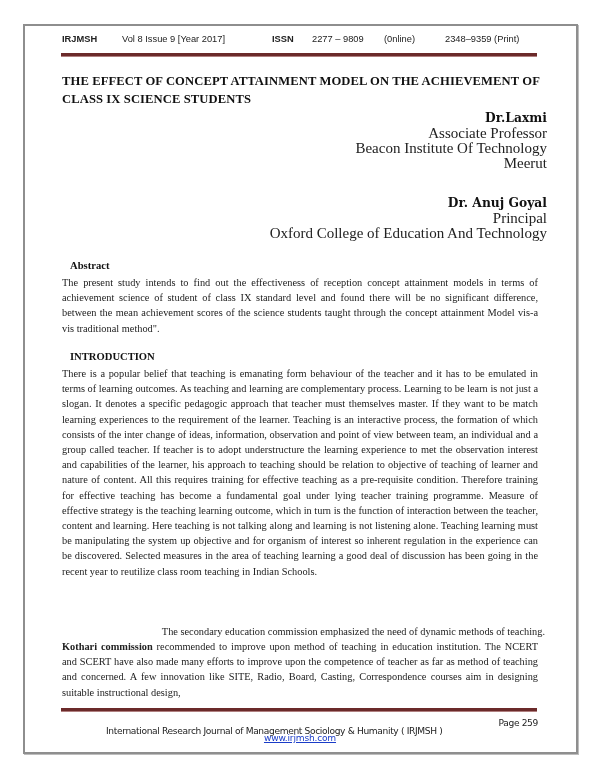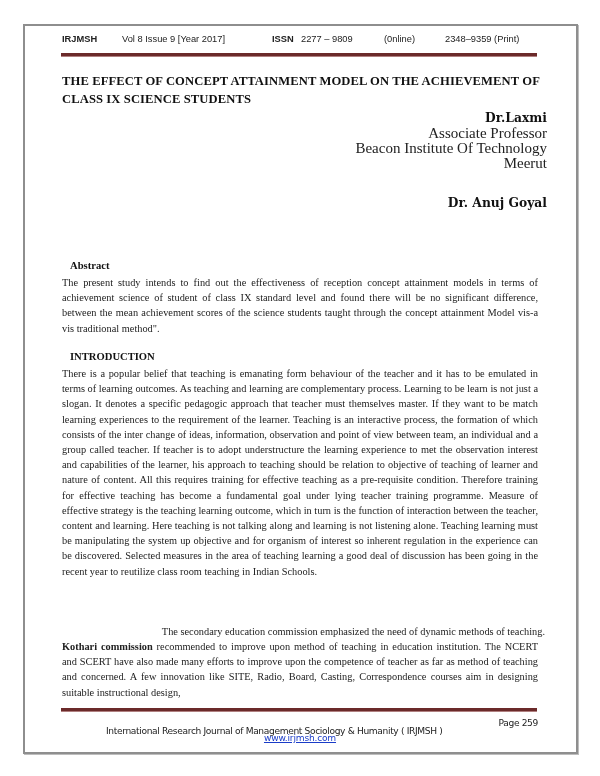--- a/index.html
+++ b/index.html
@@ -53,37 +53,39 @@
 </style>
 </head>
 <body>
 
 <div class="page"></div>
 
 <div class="hdr">
   <span style="left:0;"><b>IRJMSH</b></span>
   <span style="left:60px;">Vol 8 Issue 9  [Year 2017]</span>
   <span style="left:210px;"><b>ISSN</b></span>
-  <span style="left:239px;text-align:center;">2277 – 9809</span>
+  <span style="left:250px;text-align:center;">2277 – 9809</span>
   <span style="left:322px;">(0nline)</span>
   <span style="left:383px;">2348–9359 (Print)</span>
 </div>
 <div class="rule" style="top:53px;"></div>
 
 <div class="title">THE EFFECT OF CONCEPT ATTAINMENT MODEL ON THE ACHIEVEMENT OF CLASS IX SCIENCE STUDENTS</div>
 
 <div class="author" style="top:109px;">
   <div class="name">Dr.Laxmi</div>
   <div class="line">Associate Professor</div>
   <div class="line">Beacon Institute Of Technology</div>
   <div class="line">Meerut</div>
 </div>
 
 <div class="author" style="top:194px;">
   <div class="name">Dr. Anuj Goyal</div>
+  <div class="line">Principal</div>
+  <div class="line">Oxford College of Education And Technology</div>
 </div>
 
 <div class="section-h" style="top:260px;">Abstract</div>
 <div class="body-text" style="top:275px;">The present study intends to find out the effectiveness of reception concept attainment models in terms of achievement science of student of class IX standard level and found there will be no significant difference, between the mean achievement scores of the science students taught through the concept attainment Model vis-a vis traditional method".</div>
 
 <div class="section-h" style="top:351px;">INTRODUCTION</div>
 <div class="body-text" style="top:366px;">There is a popular belief that teaching is emanating form behaviour of the teacher and it has to be emulated in terms of learning outcomes. As teaching and learning are complementary process. Learning to be learn is not just a slogan. It denotes a specific pedagogic approach that teacher must themselves master. If they want to be match learning experiences to the requirement of the learner. Teaching is an interactive process, the formation of which consists of the inter change of ideas, information, observation and point of view between team, an individual and a group called teacher. If teacher is to adopt understructure the learning experience to met the observation interest and capabilities of the learner, his approach to teaching should be relation to objective of teaching of learner and nature of content. All this requires training for effective teaching as a pre-requisite condition. Therefore training for effective teaching has become a fundamental goal under lying teacher training programme. Measure of effective strategy is the teaching learning outcome, which in turn is the function of interaction between the teacher, content and learning. Here teaching is not talking along and learning is not listening alone. Teaching learning must be manipulating the system up objective and for organism of interest so inherent regulation in the experience can be discovered. Selected measures in the area of teaching learning a good deal of discussion has been going in the recent year to reutilize class room teaching in Indian Schools.</div>
 <div class="body-text" style="top:624px; text-align:right;margin-left:7px;">The secondary education commission emphasized the need of dynamic methods of teaching.</div>
 <div class="body-text" style="top:639px;"><b>Kothari commission</b><span> recommended to improve upon method of teaching in education institution. The NCERT and SCERT have also made many efforts to improve upon the competence of teacher as far as method of teaching and concerned. A few innovation like SITE, Radio, Board, Casting, Correspondence courses aim in designing suitable instructional design,</span></div>
 

